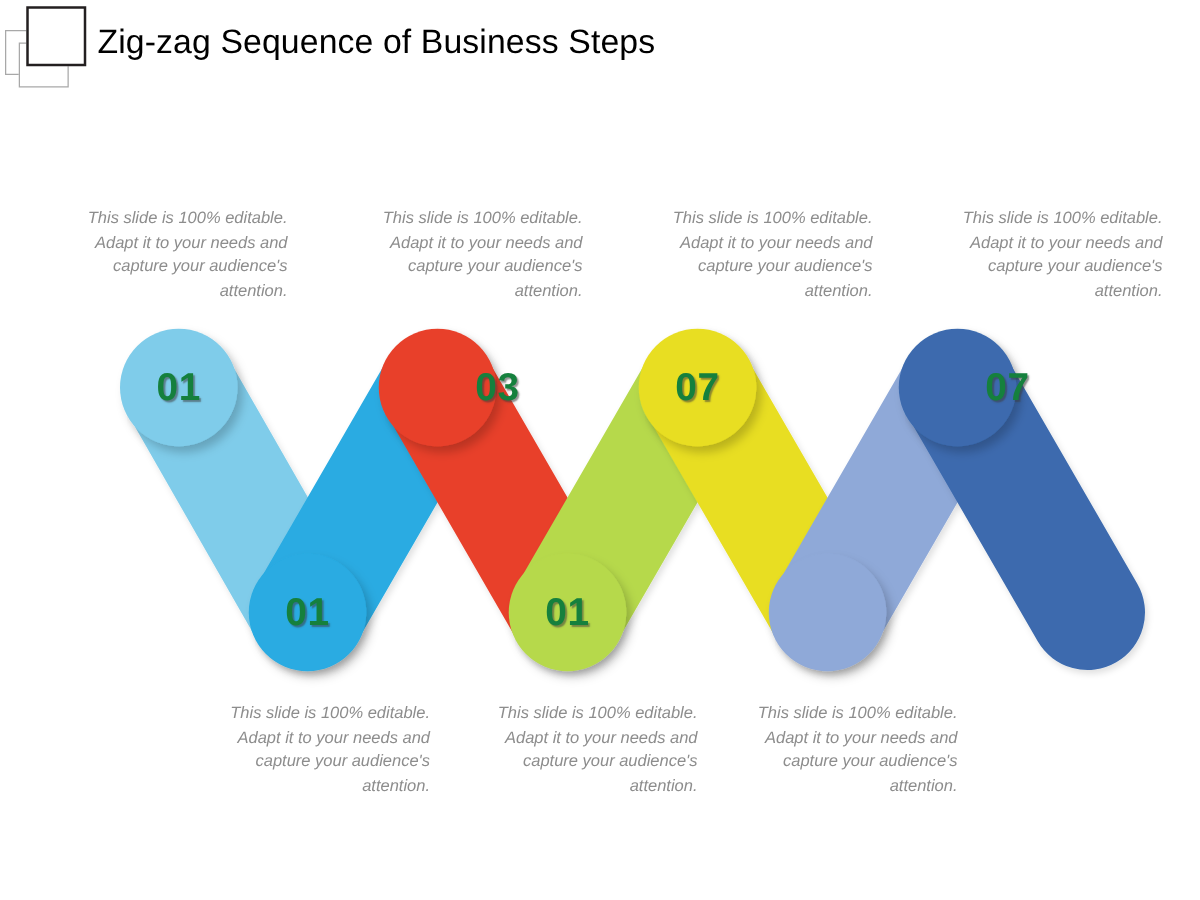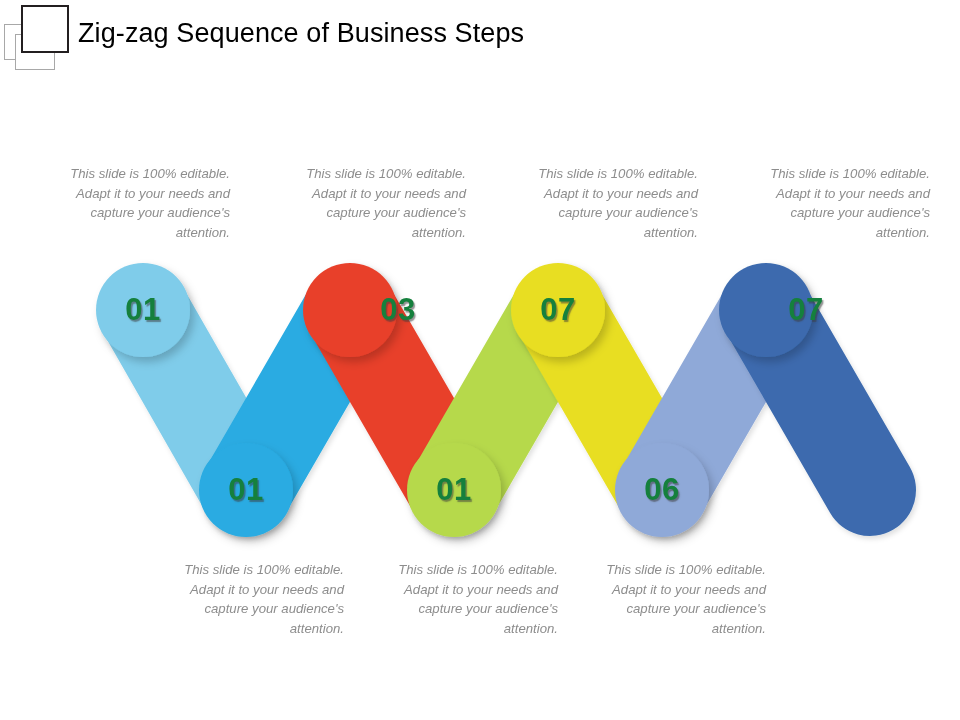--- a/index.html
+++ b/index.html
@@ -167,21 +167,20 @@
         <circle cx="662" cy="490" r="47" fill="#8FA9D8" filter="url(#circShadow)"></circle>
         <circle cx="766" cy="310" r="47" fill="#3C6BAE" filter="url(#circShadow)"></circle>
       </g>
     </svg>
 
     <div class="step-num" style="left:96px;  top:294px;">01</div>
     <div class="step-num" style="left:199px; top:474px;">01</div>
     <div class="step-num" style="left:303px; top:294px;padding-left:48px;">03</div>
     <div class="step-num" style="left:407px; top:474px;">01</div>
     <div class="step-num" style="left:511px; top:294px;">07</div>
-    <div class="step-num" style="left:615px; top:474px;">06</div>
     <div class="step-num" style="left:719px; top:294px;margin-left:40px;">07</div>
 
     <div class="caption top" style="left:44px;">This slide is 100% editable. Adapt it to your needs and capture your audience's attention.</div>
     <div class="caption top" style="left:280px;">This slide is 100% editable. Adapt it to your needs and capture your audience's attention.</div>
     <div class="caption top" style="left:512px;">This slide is 100% editable. Adapt it to your needs and capture your audience's attention.</div>
     <div class="caption top" style="left:744px;">This slide is 100% editable. Adapt it to your needs and capture your audience's attention.</div>
 
     <div class="caption bot" style="left:158px;">This slide is 100% editable. Adapt it to your needs and capture your audience's attention.</div>
     <div class="caption bot" style="left:372px;">This slide is 100% editable. Adapt it to your needs and capture your audience's attention.</div>
     <div class="caption bot" style="left:580px;">This slide is 100% editable. Adapt it to your needs and capture your audience's attention.</div>

